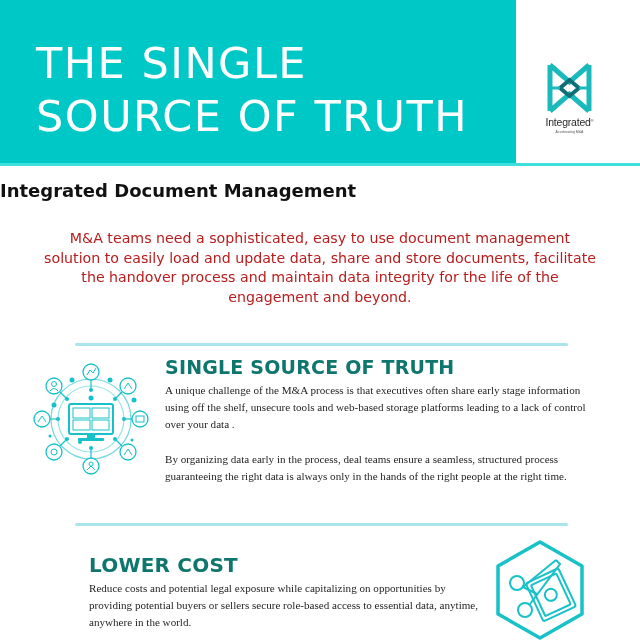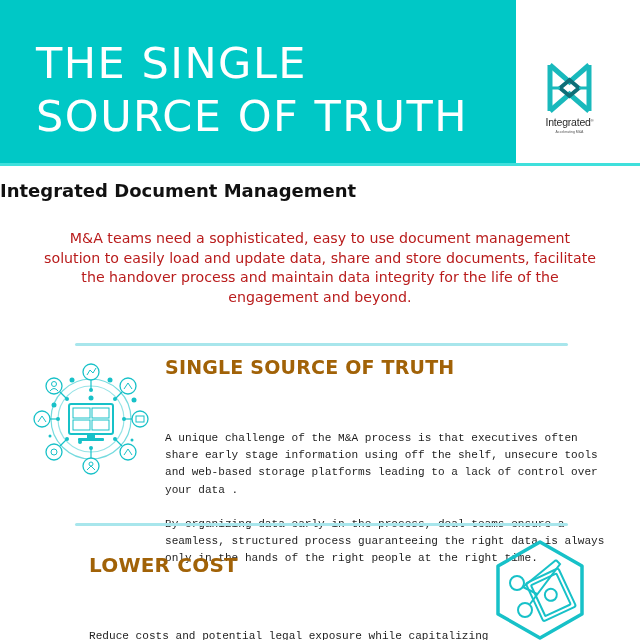--- a/index.html
+++ b/index.html
@@ -41,25 +41,25 @@
       position: absolute; left: 40px; width: 560px; top: 229px; text-align: center;
       font-family: "DejaVu Sans", sans-serif; font-size: 14.2px; line-height: 19.6px; color: #b91c1c;
     }
 
     .divider {
       position: absolute; left: 75px; width: 493px; height: 3px; background: #a8e6ec; border-radius: 2px;
     }
 
     .feature-heading {
       position: absolute; font-family: "DejaVu Sans", sans-serif; font-weight: bold;
-      font-size: 19px; color: #a16207; letter-spacing: 0.2px;
+      font-size: 19px; color: #0f766e; letter-spacing: 0.2px;
     }
     .feature-body {
-      position: absolute; font-family: Liberation Mono, monospace; font-size: 11.1px;
-      line-height: 17.2px; color: #1e1e1e; margin-top: 48px;
+      position: absolute; font-family: Liberation Serif, serif; font-size: 11.1px;
+      line-height: 17.2px; color: #1e1e1e;
     }
     .feature-body p + p { margin-top: 17px; }
 
     .net-icon { position: absolute; left: 32px; top: 360px; }
     .cost-icon { position: absolute; left: 490px; top: 538px; }
   </style>
 </head>
 <body>
 
 <div class="header">

